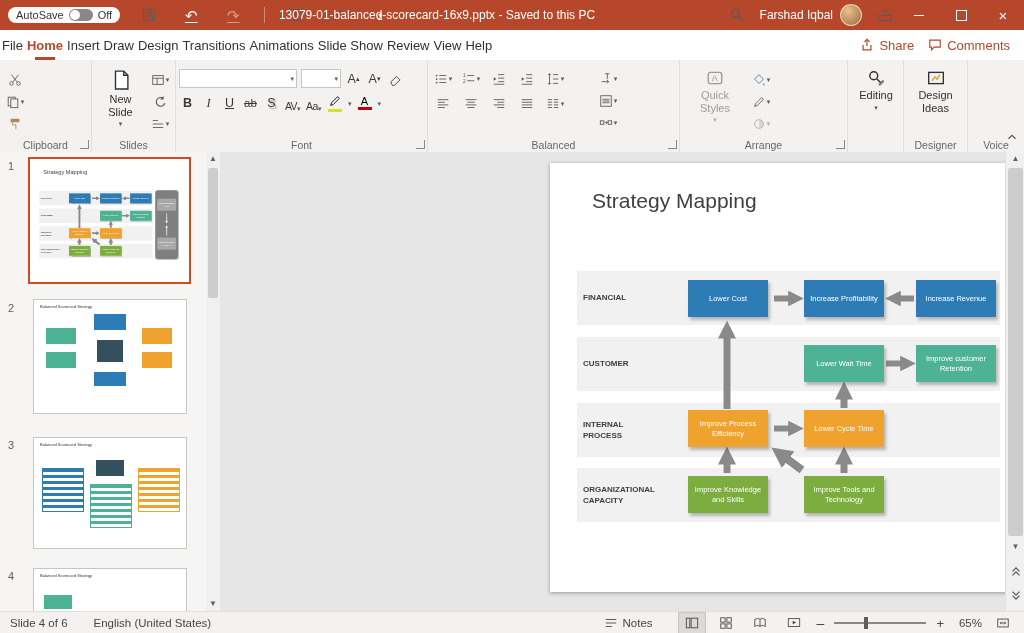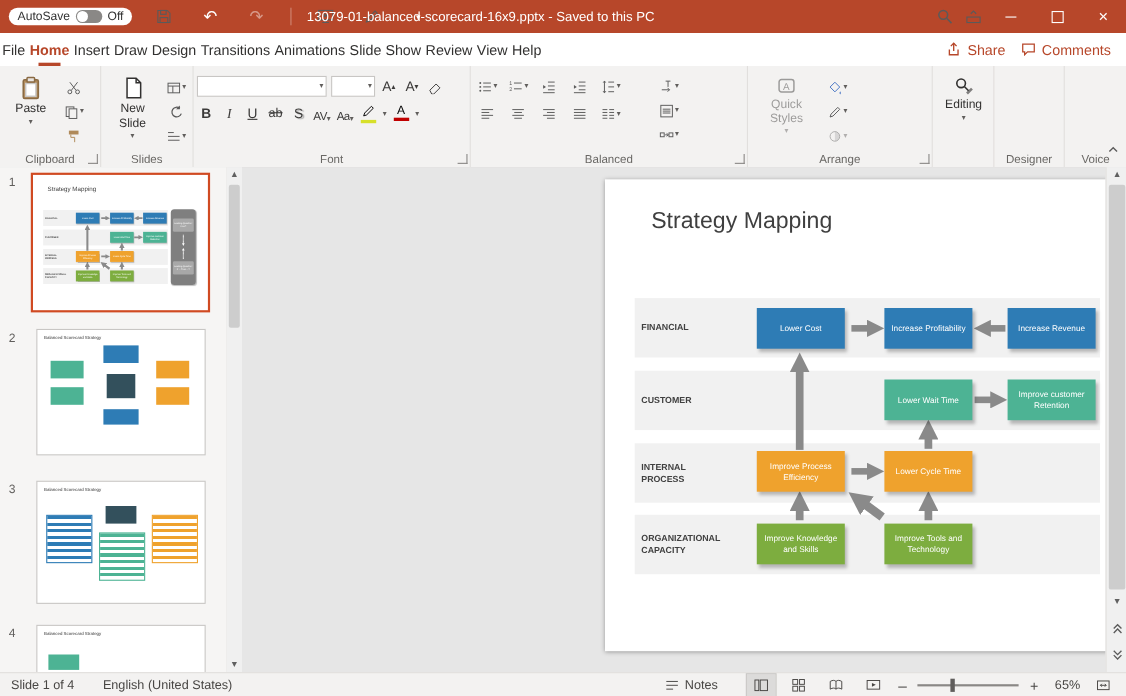--- a/index.html
+++ b/index.html
@@ -1,19 +1,19 @@
 <!DOCTYPE html>
 <html><head>
 <meta charset="utf-8">
 <style>
   html,body{margin:0;padding:0;background:#888;}
   .app{position:relative;width:1024px;height:633px;font-family:"Liberation Sans",sans-serif;background:#e6e6e6;overflow:hidden;user-select:none;}
   
   .titlebar{position:absolute;left:0;top:0;right:0;height:30px;background:#b7472a;color:#fff;display:flex;align-items:center;font-size:12px;}
-  .tb-left{display:flex;align-items:center;gap:16px;padding-left:8px;}
+  .tb-left{display:flex;align-items:center;gap:16px;padding-left:8px;text-decoration:underline;}
   .autosave{display:flex;align-items:center;gap:5px;background:#fff;color:#333;border-radius:10px;padding:2px 8px;font-size:11px;}
   .toggle{width:24px;height:12px;border-radius:6px;background:#8a8886;position:relative;}
   .toggle::after{content:"";position:absolute;left:1px;top:1px;width:10px;height:10px;border-radius:50%;background:#fff;}
   .tb-ic{width:26px;height:26px;display:flex;align-items:center;justify-content:center;color:#fff;}
   .tb-sep{width:1px;height:16px;background:rgba(255,255,255,.35);margin:0 2px;}
   .tb-title{position:absolute;left:437px;transform:translateX(-50%);white-space:nowrap;font-size:12px;color:#fff;}
   .tb-right{margin-left:auto;display:flex;align-items:center;height:100%;}
   .userchip{display:flex;align-items:center;gap:7px;padding:0 10px;font-size:12px;}
   .avatar{width:20px;height:20px;border-radius:50%;background:radial-gradient(circle at 35% 30%,#e9c08a,#9a6a3e);border:1px solid rgba(255,255,255,.6);}
   .winbtn{width:42px;height:30px;display:flex;align-items:center;justify-content:center;font-size:13px;}
@@ -357,20 +357,24 @@
           <span style="font-size:8px">▾</span>
         </span>
     </div>
     <div class="tb-title">13079-01-balanced-scorecard-16x9.pptx  -  Saved to this PC</div>
     <div class="tb-right">
       <span class="tb-ic">
           <svg class="ic">
             <use href="#i-search"></use>
           </svg>
         </span>
+      <span class="userchip">
+        <span>Farshad Iqbal</span>
+        <span class="avatar"></span>
+      </span>
       <span class="tb-ic">
           <svg class="ic">
             <use href="#i-ribbonopt"></use>
           </svg>
         </span>
       <span class="winbtn">
           <span class="minln"></span>
         </span>
       <span class="winbtn">
           <span class="maxsq"></span>
@@ -405,27 +409,20 @@
             <use href="#i-comment"></use>
           </svg>
           <span>Comments</span>
         </span>
     </span>
   </div>
 
   <div class="ribbon">
 
     <div class="rgroup" style="width:92px">
-      <div class="bigbtn">
-        <svg class="ic22">
-            <use href="#i-clipboard"></use>
-          </svg>
-        <span class="bb-label">Paste</span>
-        <span class="chev">▾</span>
-      </div>
       <div class="smallcol">
         <span class="sbtn">
             <svg class="ic14">
               <use href="#i-scissors"></use>
             </svg>
           </span>
         <span class="sbtn">
             <svg class="ic14">
               <use href="#i-copy"></use>
             </svg>
@@ -641,20 +638,26 @@
       <div class="bigbtn">
         <svg class="ic18">
             <use href="#i-editing"></use>
           </svg>
         <span class="bb-label">Editing</span>
         <span class="chev">▾</span>
       </div>
     </div>
 
     <div class="rgroup" style="width:64px">
+      <div class="bigbtn">
+        <svg class="ic18">
+            <use href="#i-ideas"></use>
+          </svg>
+        <span class="bb-label">Design Ideas</span>
+      </div>
       <div class="rg-label">Designer</div>
     </div>
 
     <div class="rgroup" style="width:56px;border-right:none">
       <div class="rg-label">Voice</div>
     </div>
 
     <span class="collapse-chev"><svg class="ic14">
           <use href="#i-chevup"></use>
         </svg></span>
@@ -808,21 +811,21 @@
       <span class="navbtn" style="top:433px">
           <svg class="ic14">
             <use href="#i-dchevdown"></use>
           </svg>
         </span>
     </div>
   </div>
 
   <div class="statusbar">
     <div class="sb-left">
-      <span>Slide 1 of 4</span>
+      <span>Slide 4 of 6</span>
       <span>English (United States)</span>
     </div>
     <div class="sb-right">
       <span class="notesbtn">
         <svg class="ic14">
             <use href="#i-notes"></use>
           </svg>
         <span>Notes</span>
       </span>
       <span style="width:10px"></span>

